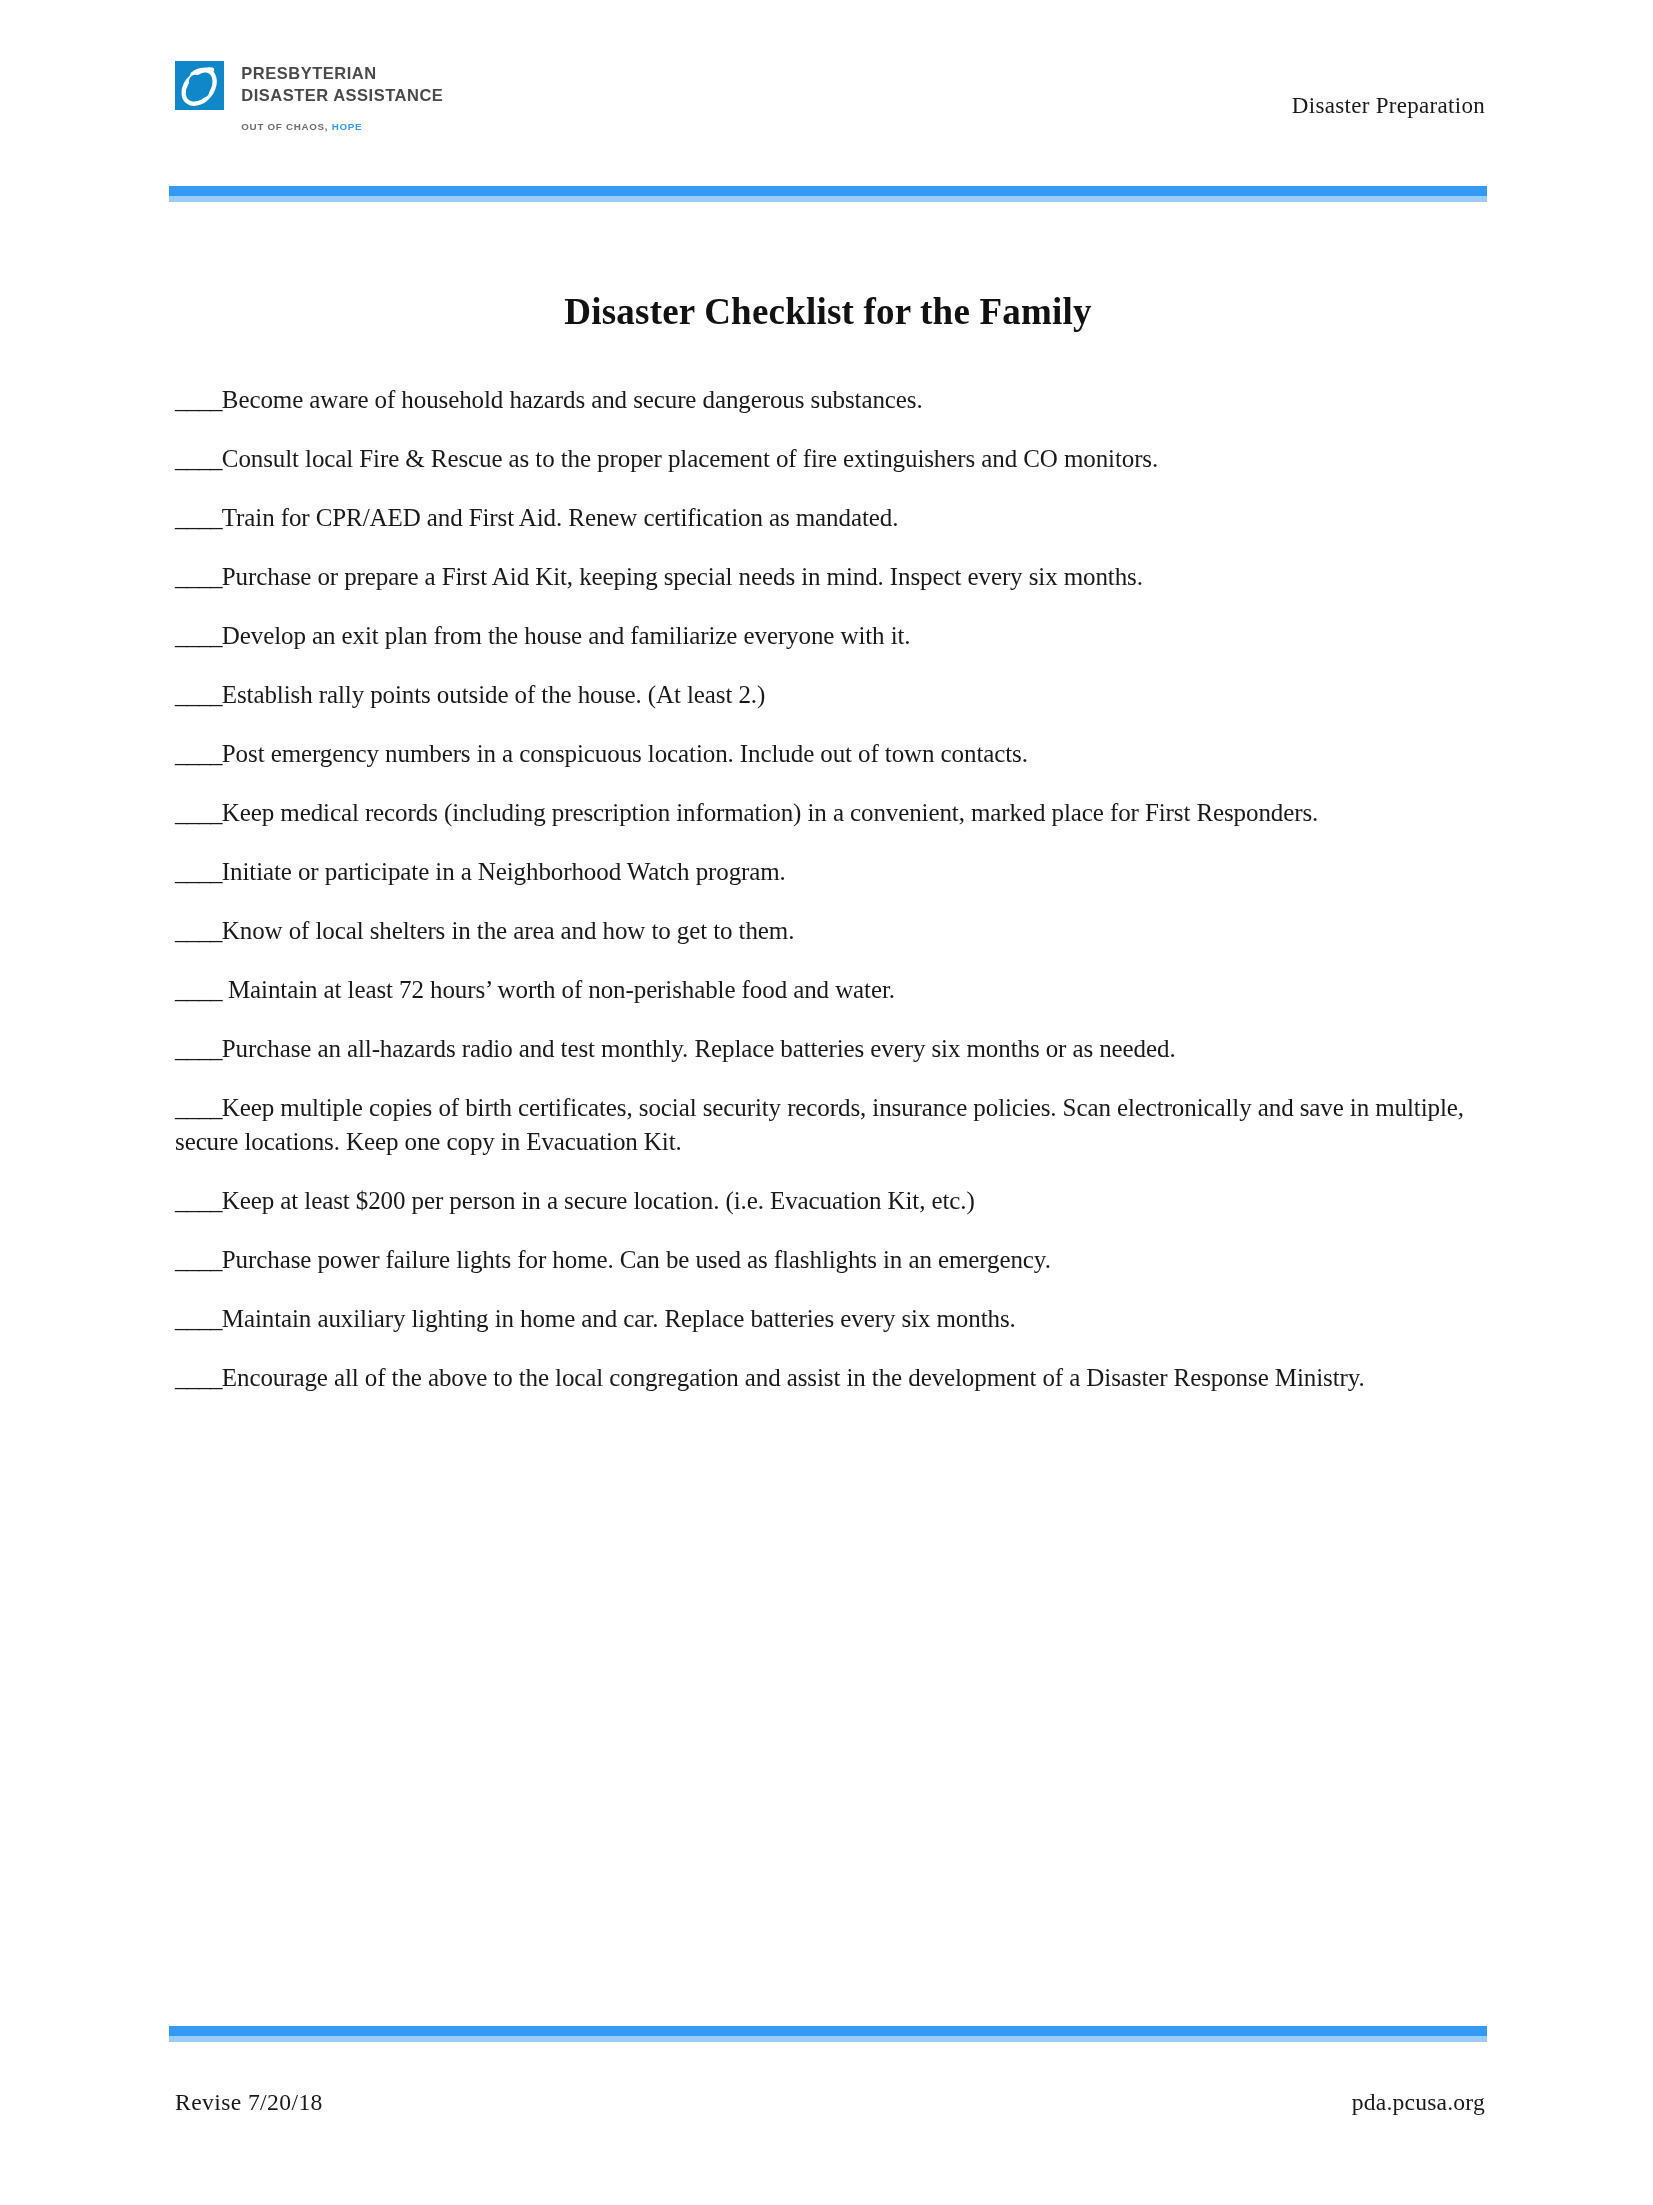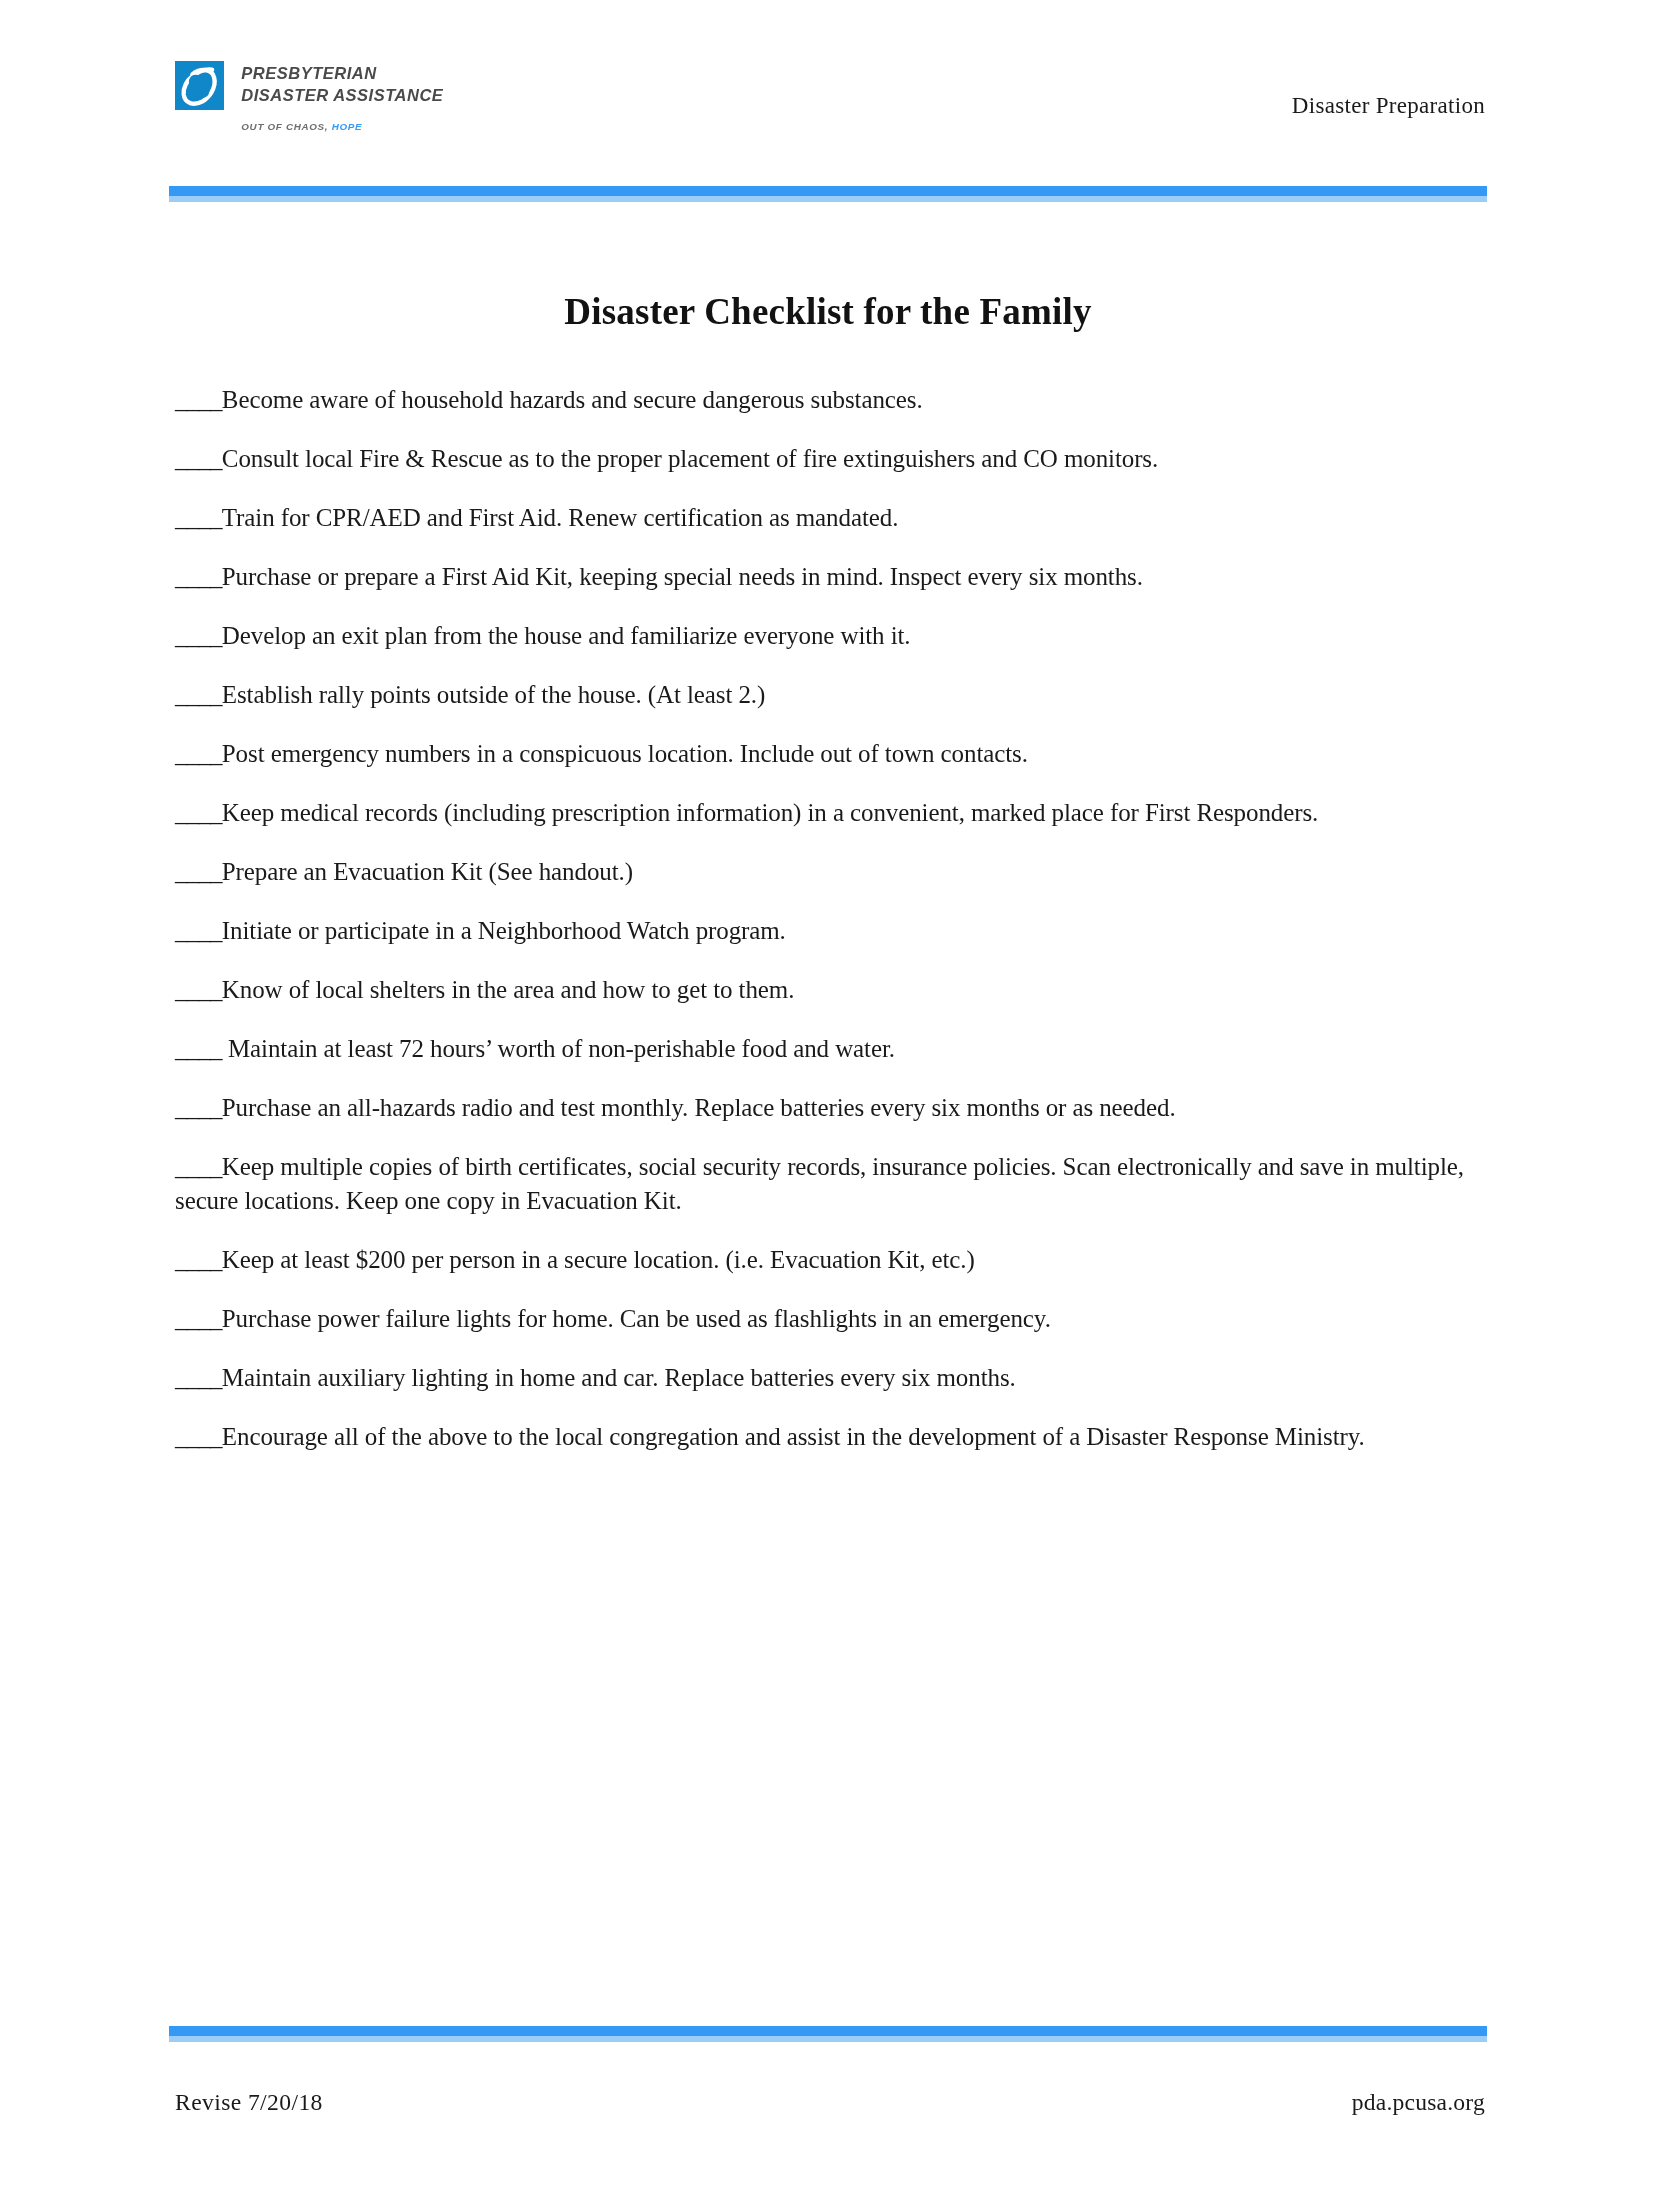--- a/index.html
+++ b/index.html
@@ -30,21 +30,20 @@
     top: 61px;
     height: 118px;
   }
   .brand {
     position: absolute;
     left: 0;
     top: 0;
     display: flex;
     align-items: flex-start;
     gap: 17.3px;
-    font-style: italic;
   }
   .logo-mark {
     width: 49px;
     height: 49px;
     flex: 0 0 auto;
     display: block;
   }
   .brand-text {
     padding-top: 2.4px;
   }
@@ -177,21 +176,20 @@
 
   <div class="checklist">
     <p class="check-item"><span class="blank">____</span><span>Become aware of household hazards and secure dangerous substances.</span></p>
     <p class="check-item"><span class="blank">____</span><span>Consult local Fire &amp; Rescue as to the proper placement of fire extinguishers and CO monitors.</span></p>
     <p class="check-item"><span class="blank">____</span><span>Train for CPR/AED and First Aid.  Renew certification as mandated.</span></p>
     <p class="check-item"><span class="blank">____</span><span>Purchase or prepare a First Aid Kit, keeping special needs in mind.  Inspect every six months.</span></p>
     <p class="check-item"><span class="blank">____</span><span>Develop an exit plan from the house and familiarize everyone with it.</span></p>
     <p class="check-item"><span class="blank">____</span><span>Establish rally points outside of the house.  (At least 2.)</span></p>
     <p class="check-item"><span class="blank">____</span><span>Post emergency numbers in a conspicuous location.  Include out of town contacts.</span></p>
     <p class="check-item"><span class="blank">____</span><span>Keep medical records (including prescription information) in a convenient, marked place for First Responders.</span></p>
-    <p class="check-item"><span class="blank">____</span><span>Prepare an Evacuation Kit (See handout.)</span></p>
     <p class="check-item"><span class="blank">____</span><span>Initiate or participate in a Neighborhood Watch program.</span></p>
     <p class="check-item"><span class="blank">____</span><span>Know of local shelters in the area and how to get to them.</span></p>
     <p class="check-item"><span class="blank">____</span><span>  Maintain at least 72 hours’ worth of non-perishable food and water.</span></p>
     <p class="check-item"><span class="blank">____</span><span>Purchase an all-hazards radio and test monthly.  Replace batteries every six months or as needed.</span></p>
     <p class="check-item"><span class="blank">____</span><span>Keep multiple copies of birth certificates, social security records, insurance policies. Scan electronically and save in multiple, secure locations. Keep one copy in Evacuation Kit.</span></p>
     <p class="check-item"><span class="blank">____</span><span>Keep at least $200 per person in a secure location.  (i.e. Evacuation Kit, etc.)</span></p>
     <p class="check-item"><span class="blank">____</span><span>Purchase power failure lights for home.  Can be used as flashlights in an emergency.</span></p>
     <p class="check-item"><span class="blank">____</span><span>Maintain auxiliary lighting in home and car.  Replace batteries every six months.</span></p>
     <p class="check-item"><span class="blank">____</span><span>Encourage all of the above to the local congregation and assist in the development of a Disaster Response Ministry.</span></p>
   </div>

